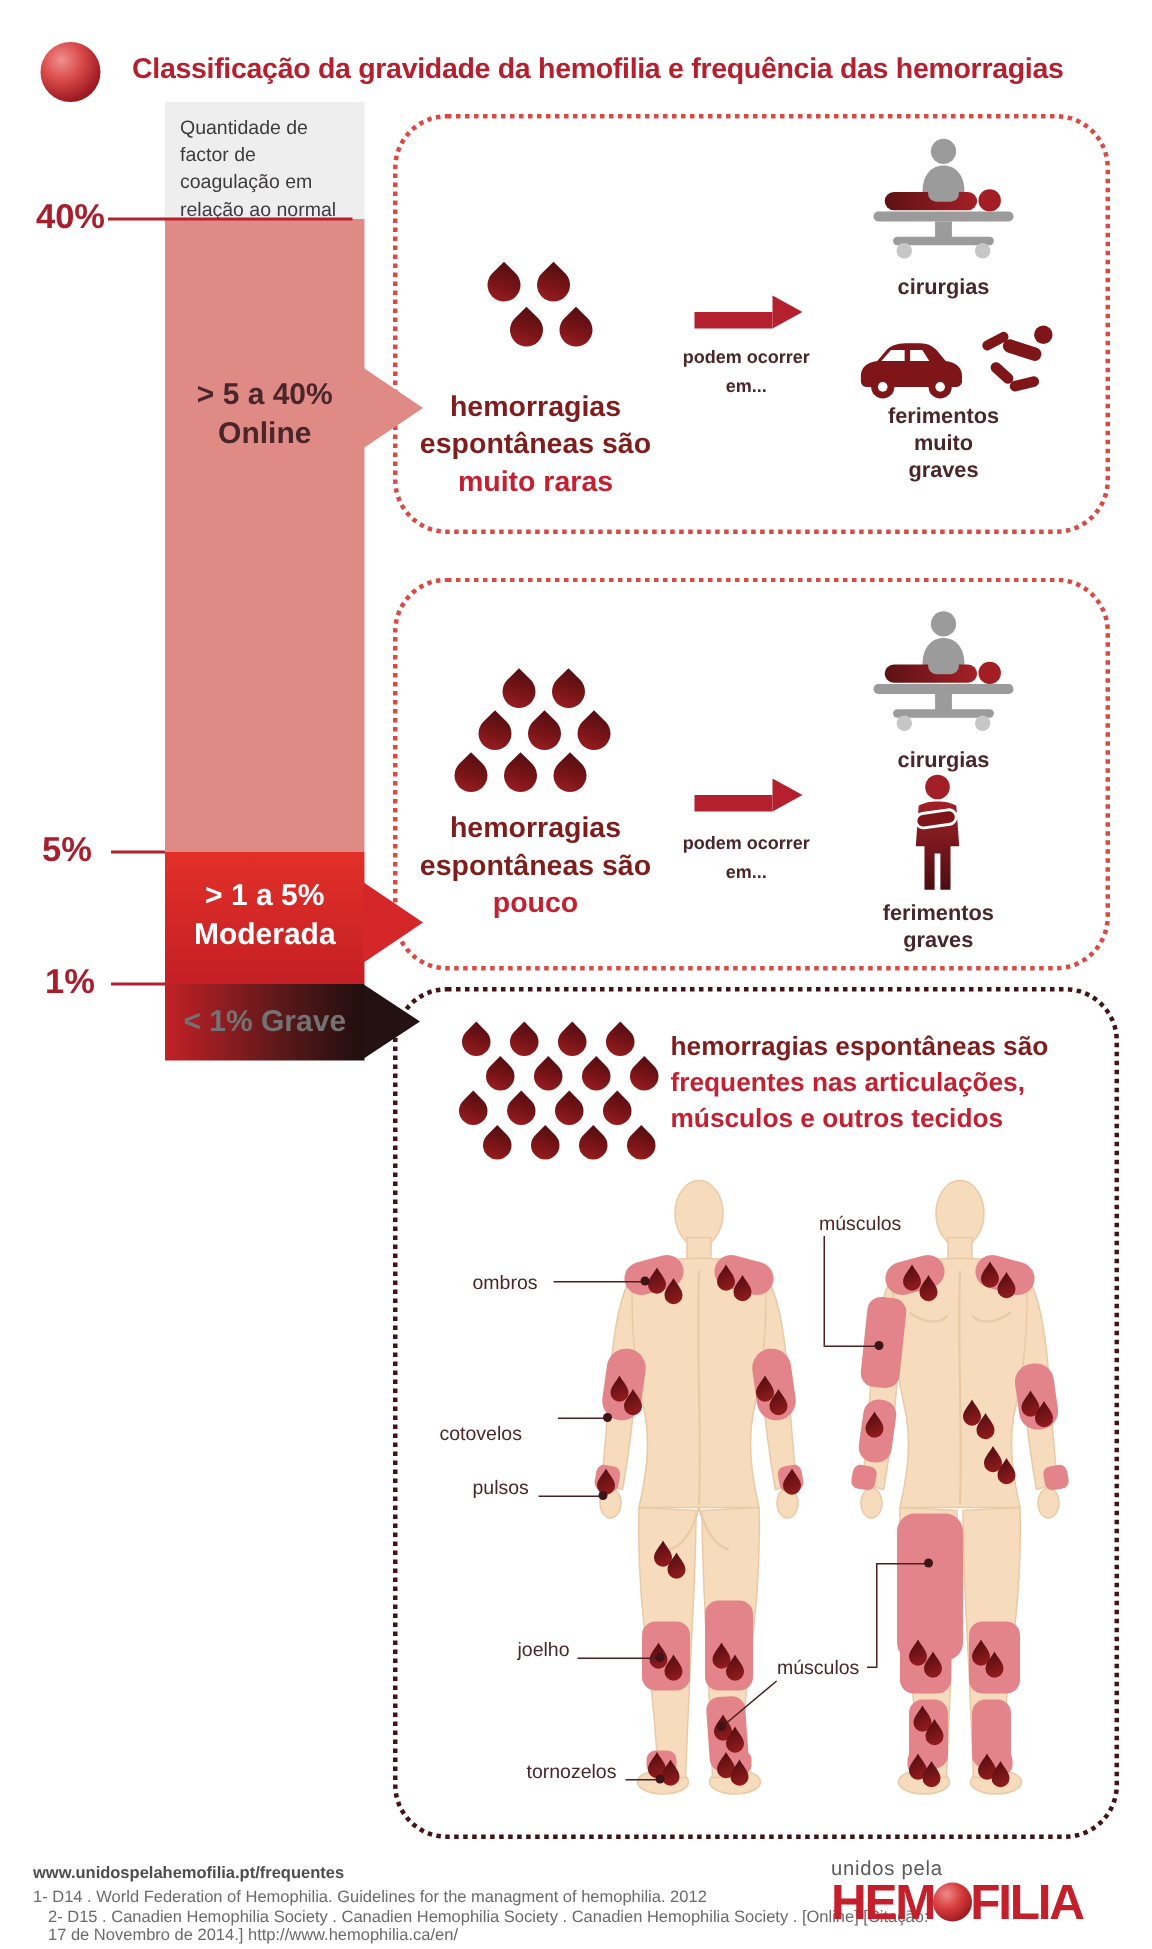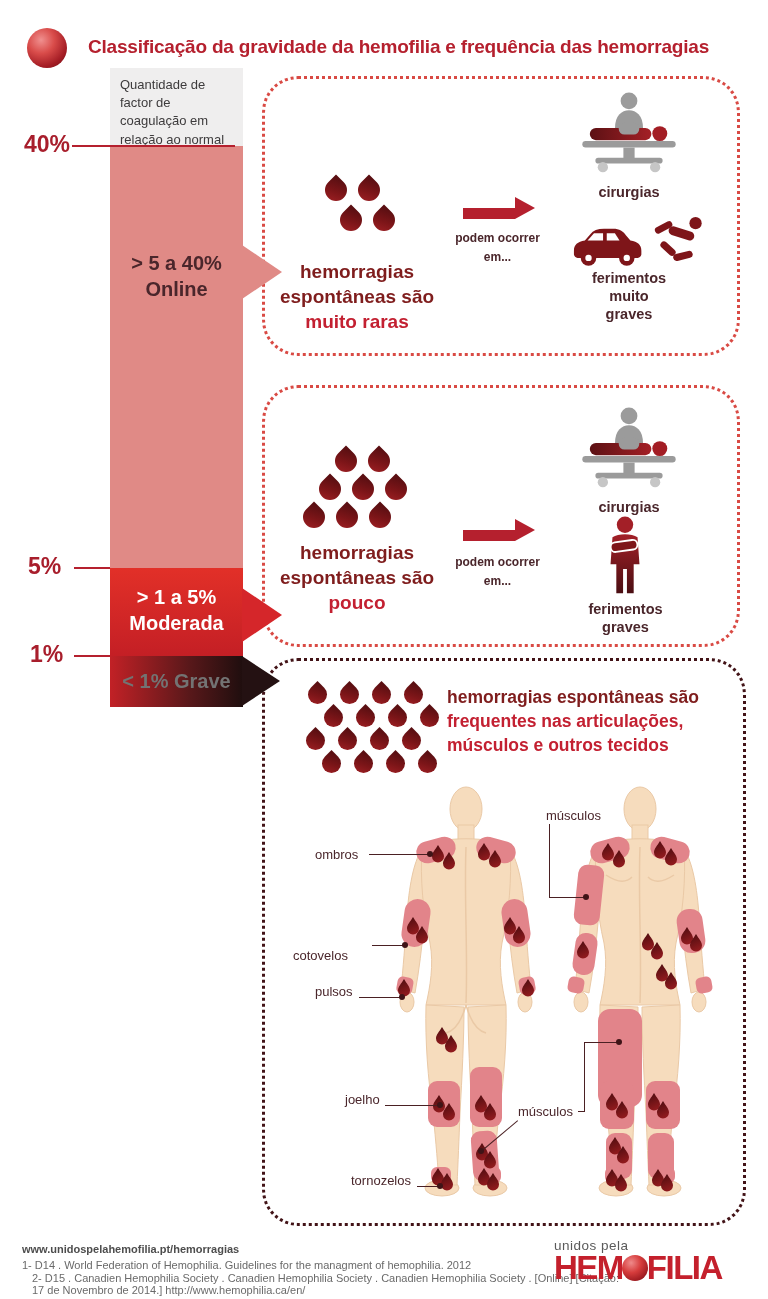--- a/index.html
+++ b/index.html
@@ -357,21 +357,21 @@
     <div class="abs hline" style="left:319px;top:381px;width:34px;"></div>
     <div class="abs cdot" style="left:351px;top:378px;"></div>
     <div class="abs dline" style="left:216px;top:490px;width:48px;transform:rotate(-40deg);"></div>
     <div class="abs cdot" style="left:213px;top:487px;"></div>
 
     <div class="abs blabel" style="left:86px;top:512px;">tornozelos</div>
     <div class="abs hline" style="left:152px;top:525px;width:22px;"></div>
     <div class="abs cdot" style="left:172px;top:522px;"></div>
   </div>
 
-  <div class="abs foot-url" style="left:22px;top:1243px;">www.unidospelahemofilia.pt/hemorragias</div>
+  <div class="abs foot-url" style="left:22px;top:1243px;">www.unidospelahemofilia.pt/frequentes</div>
   <div class="abs foot-ref" style="left:22px;top:1259px;">1- D14 . World Federation of Hemophilia. Guidelines for the managment of hemophilia. 2012</div>
   <div class="abs foot-ref" style="left:32px;top:1272px;width:590px;">2- D15 . Canadien Hemophilia Society . Canadien Hemophilia Society . Canadien Hemophilia Society . [Online] [Citação: 17 de Novembro de 2014.] http://www.hemophilia.ca/en/</div>
 
   <div class="abs brand" style="right:14px;top:1238px;width:200px;">
     <div class="brand-top">unidos pela</div>
     <div class="brand-main"><span>HEM</span><span class="brand-sphere"></span><span>FILIA</span></div>
   </div>
 
 </div>
 

